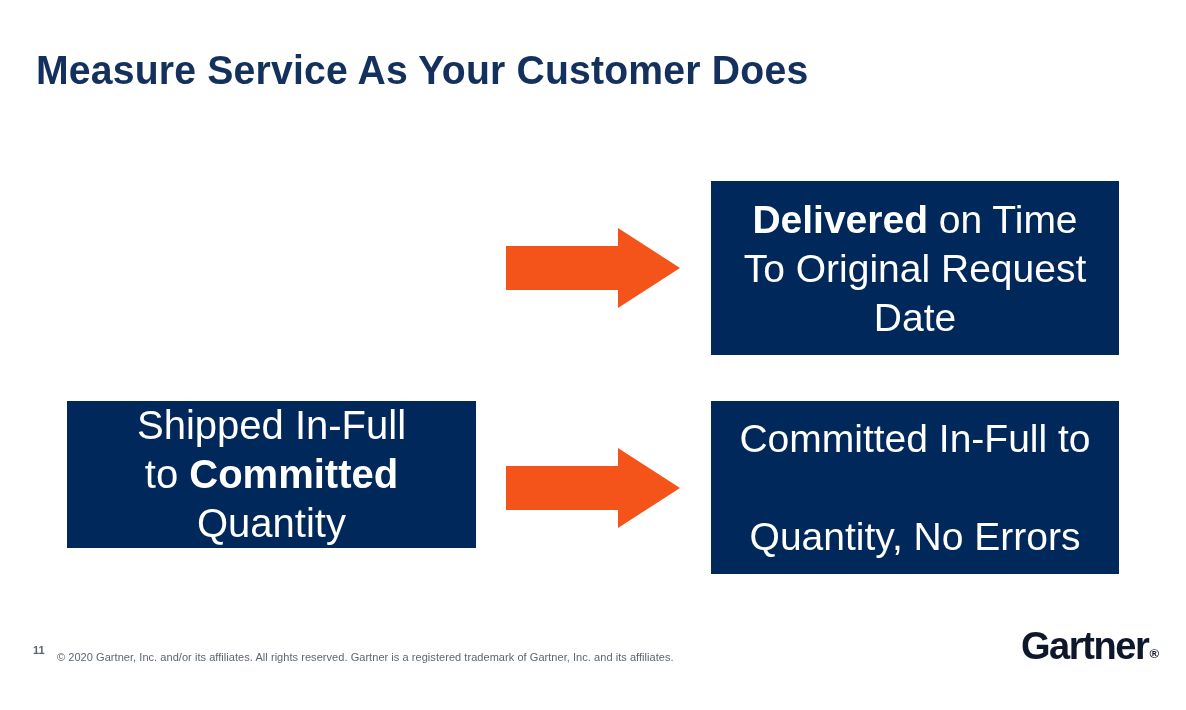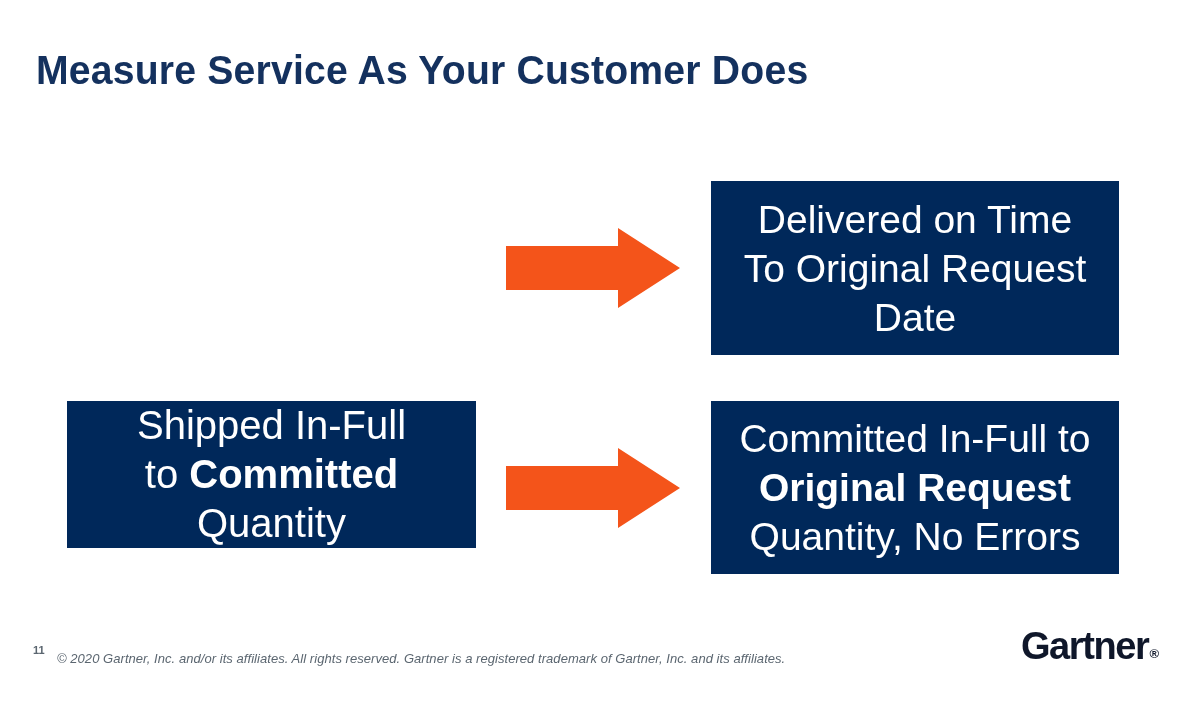--- a/index.html
+++ b/index.html
@@ -80,25 +80,24 @@
     top: 644px;
     font-size: 11px;
     font-weight: bold;
     color: #5b6670;
     letter-spacing: 0px;
   }
   .footer-copyright {
     position: absolute;
     left: 57px;
     top: 651px;
-    font-size: 13px;
+    font-size: 11px;
     color: #5b6670;
     letter-spacing: 0.05px;
     white-space: nowrap;
-    font-style: italic;
   }
   .gartner-logo {
     position: absolute;
     right: 28px;
     top: 625px;
     font-size: 38px;
     font-weight: bold;
     color: #0f172a;
     letter-spacing: -1.4px;
     line-height: 42px;
@@ -123,21 +122,21 @@
 
 
   <div class="arrow" id="arrow-row-1">
     <svg width="174" height="80" viewBox="0 0 174 80" xmlns="http://www.w3.org/2000/svg">
       <polygon points="0,18 112,18 112,0 174,40 112,80 112,62 0,62" fill="#F4541A"></polygon>
     </svg>
   </div>
 
   <div class="box" id="box-delivered-on-time">
     <div class="box-text">
-      <span style="font-weight:normal">Delivered</span><span> on Time</span><br>
+      <span style="font-weight:bold">Delivered</span><span> on Time</span><br>
       <span>To Original Request</span><br>
       <span>Date</span>
     </div>
   </div>
 
   <div class="box" id="box-shipped-in-full">
     <div class="box-text">
       <span>Shipped In-Full</span><br>
       <span>to </span><span style="font-weight:bold">Committed</span><br>
       <span>Quantity</span>
@@ -146,21 +145,21 @@
 
   <div class="arrow" id="arrow-row-2">
     <svg width="174" height="80" viewBox="0 0 174 80" xmlns="http://www.w3.org/2000/svg">
       <polygon points="0,18 112,18 112,0 174,40 112,80 112,62 0,62" fill="#F4541A"></polygon>
     </svg>
   </div>
 
   <div class="box" id="box-delivered-in-full">
     <div class="box-text">
       <span>Committed In-Full to</span><br>
-      <span style="font-weight:bold">Original Request</span><br>
+      <br>
       <span>Quantity, No Errors</span>
     </div>
   </div>
 
   <div class="footer-page-number">11</div>
 
   <div class="footer-copyright">© 2020 Gartner, Inc. and/or its affiliates. All rights reserved. Gartner is a registered trademark of Gartner, Inc. and its affiliates.</div>
 
   <div class="gartner-logo"><span>Gartner</span><span class="reg">®</span></div>
 

